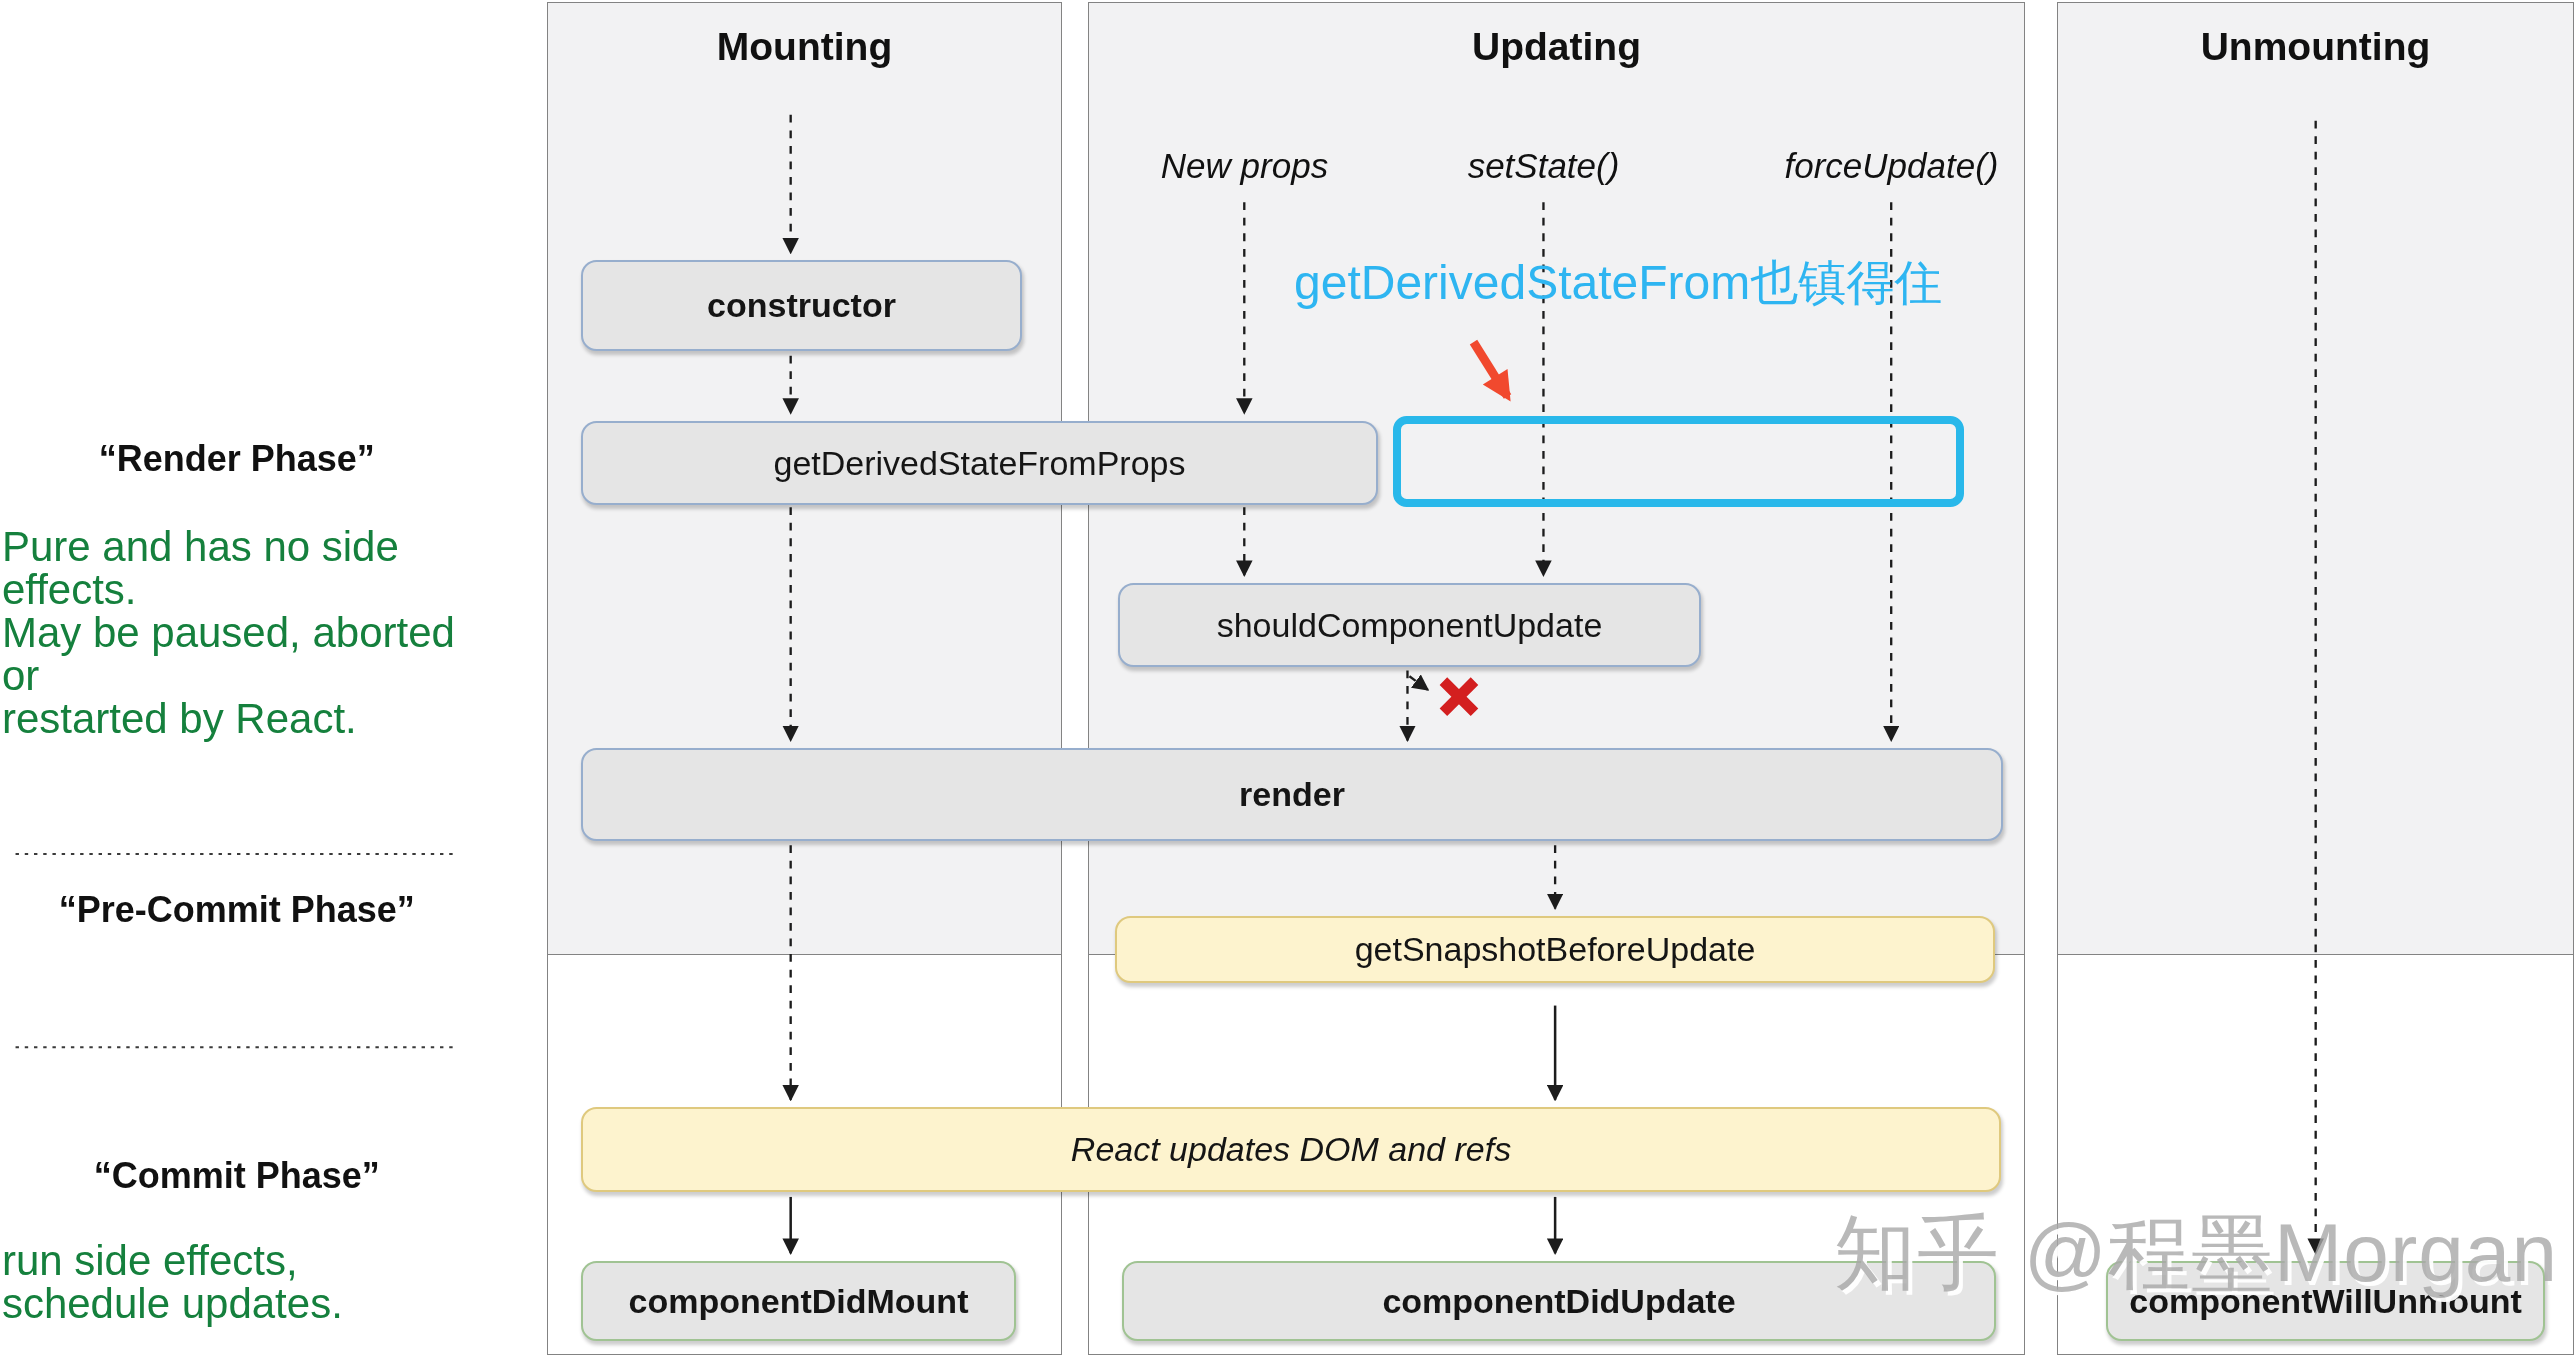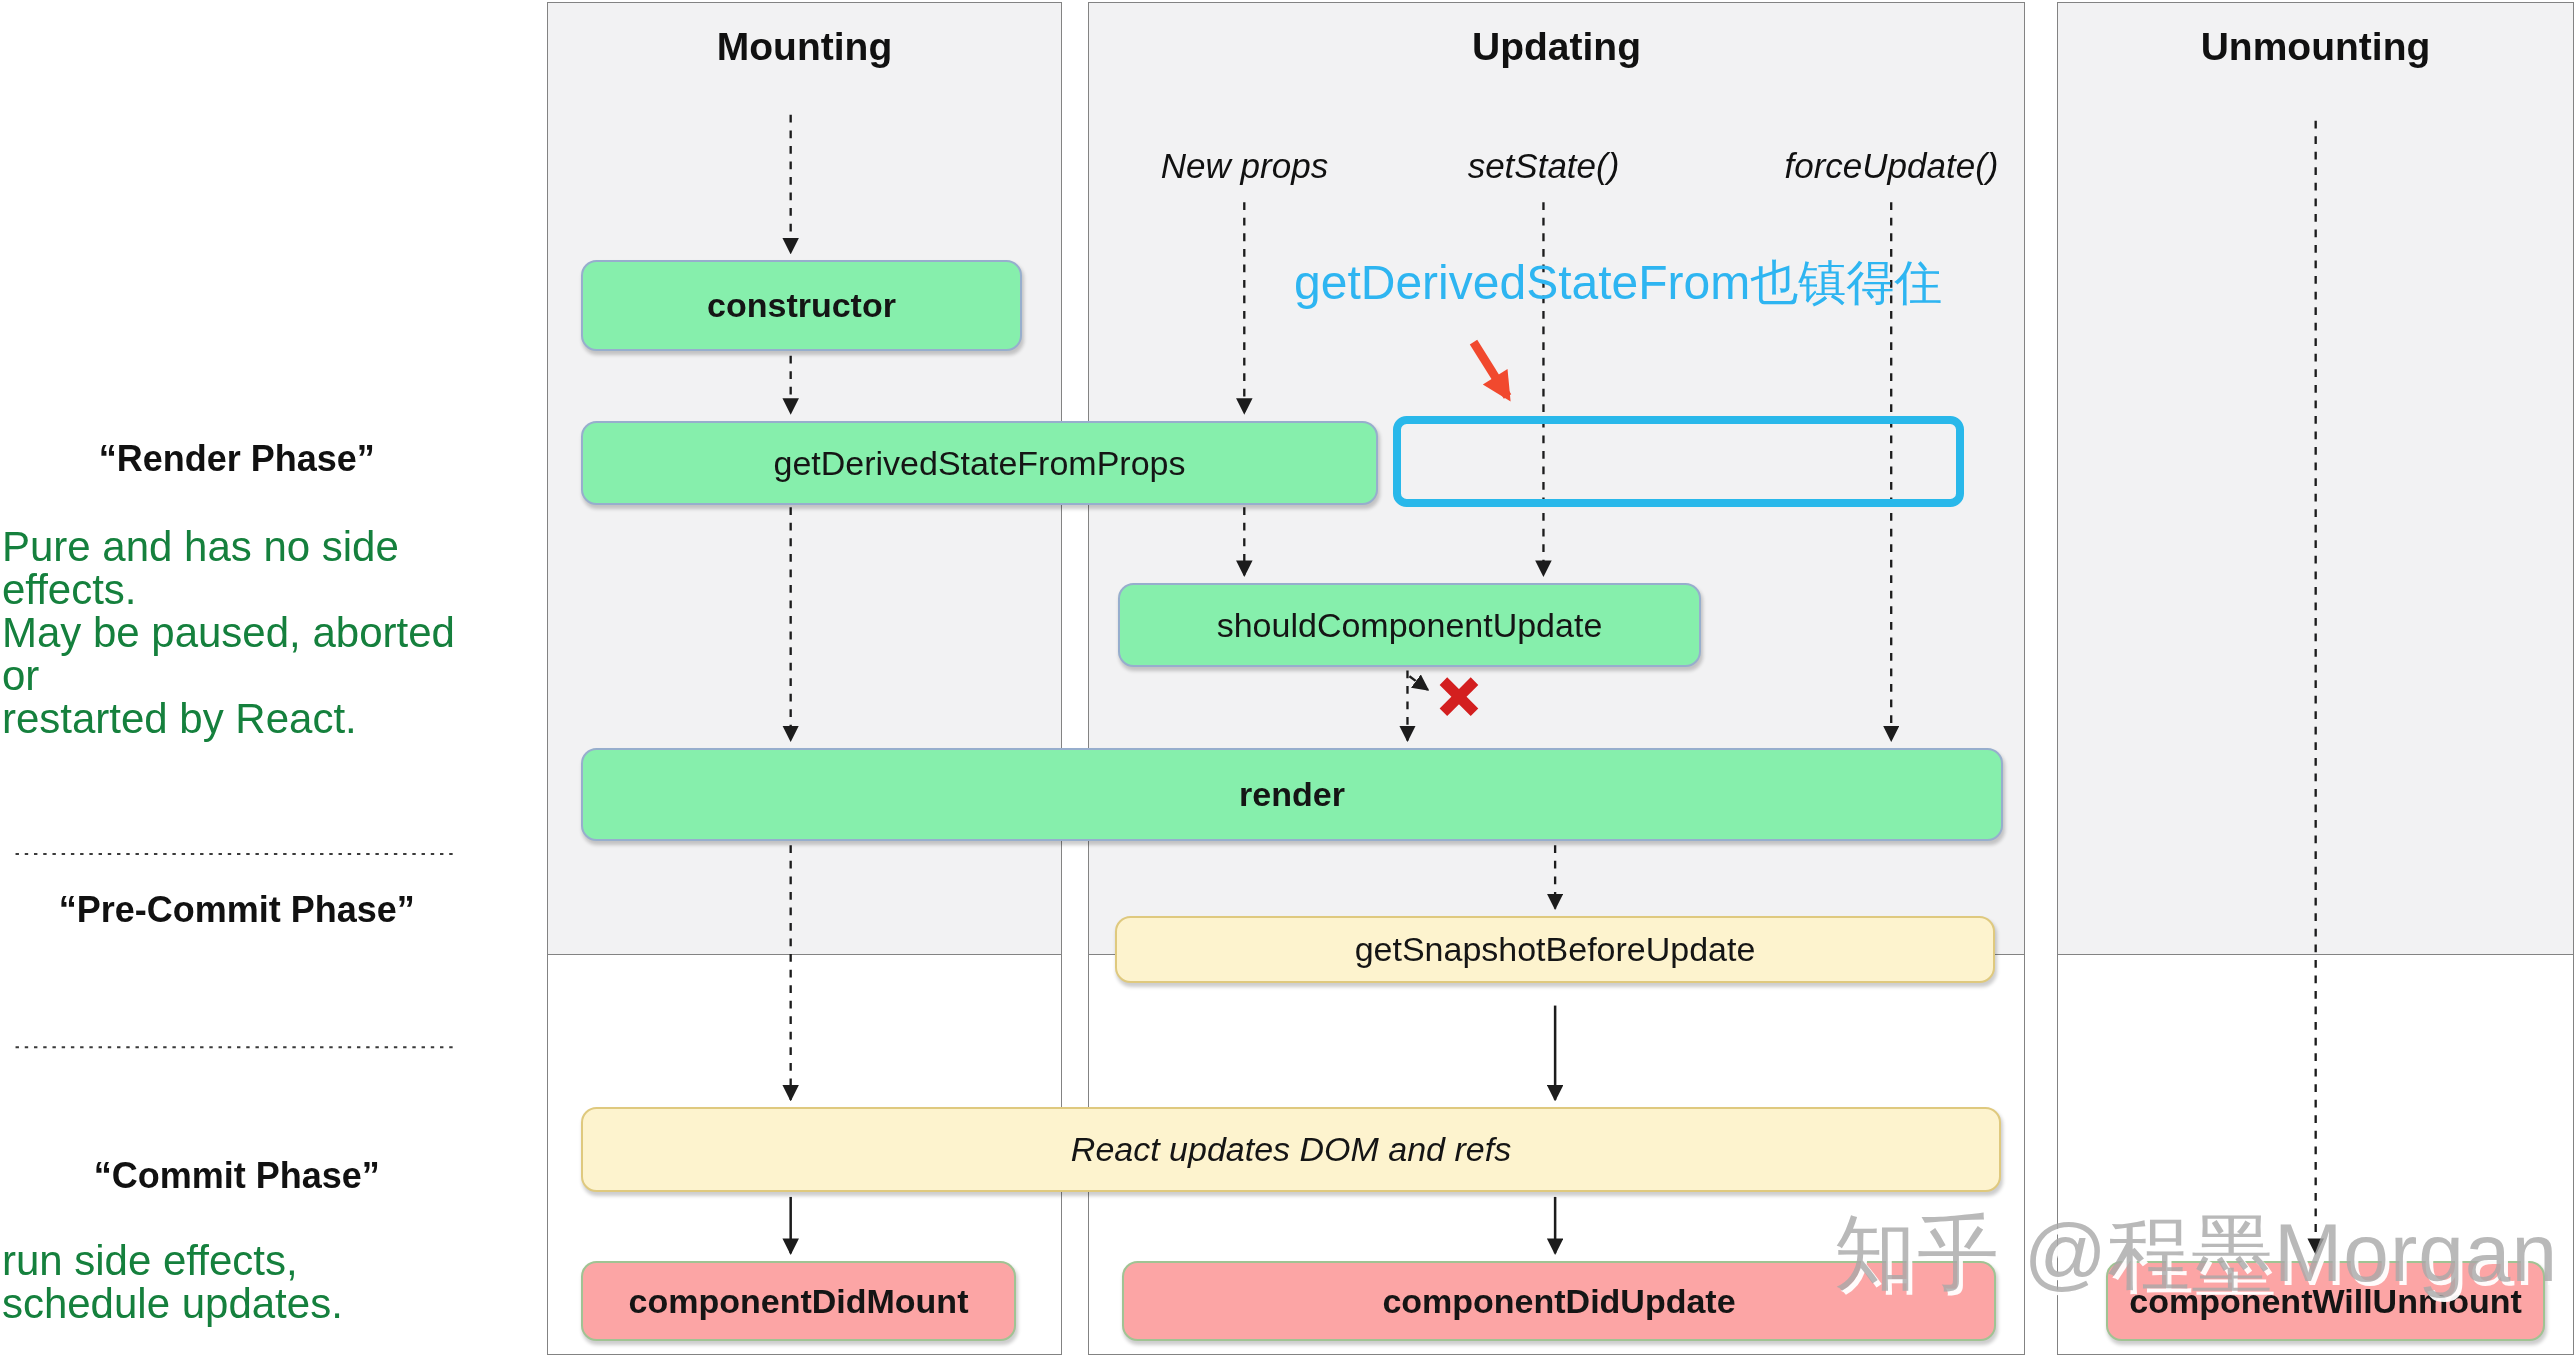--- a/index.html
+++ b/index.html
@@ -16,23 +16,23 @@
   svg.lines{position:absolute;left:0;top:0;z-index:2;}
   .dash{stroke:#1c1c1c;stroke-width:2.4;fill:none;stroke-dasharray:8 8;}
   .solid{stroke:#1c1c1c;stroke-width:2.6;fill:none;}
   .dotted{stroke:#3a3a3a;stroke-width:2;fill:none;stroke-dasharray:3.5 6;}
   
   .node{
     position:absolute;z-index:3;display:flex;align-items:center;justify-content:center;
     font-size:34px;border-radius:15.5px;box-sizing:border-box;
     box-shadow:1.9px 3.9px 3.9px rgba(0,0,0,.20);white-space:nowrap;
   }
-  .blue{background:#86efac;border:2.9px solid #97aecd;}
+  .blue{background:#e5e5e5;border:2.9px solid #97aecd;}
   .yellow{background:#fdf3ce;border:2.9px solid #dfc97e;}
-  .green{background:#fca5a5;border:2.9px solid #a0c393;}
+  .green{background:#e5e5e5;border:2.9px solid #a0c393;}
   .bold{font-weight:bold;}
   .italic{font-style:italic;}
   
   .hlbox{
     position:absolute;z-index:4;box-sizing:border-box;background:transparent;
     border:8.7px solid #29b8ea;border-radius:13.6px;
   }
   .anno{
     position:absolute;z-index:5;font-size:48px;color:#2eb5f1;white-space:nowrap;
     font-weight:400;

